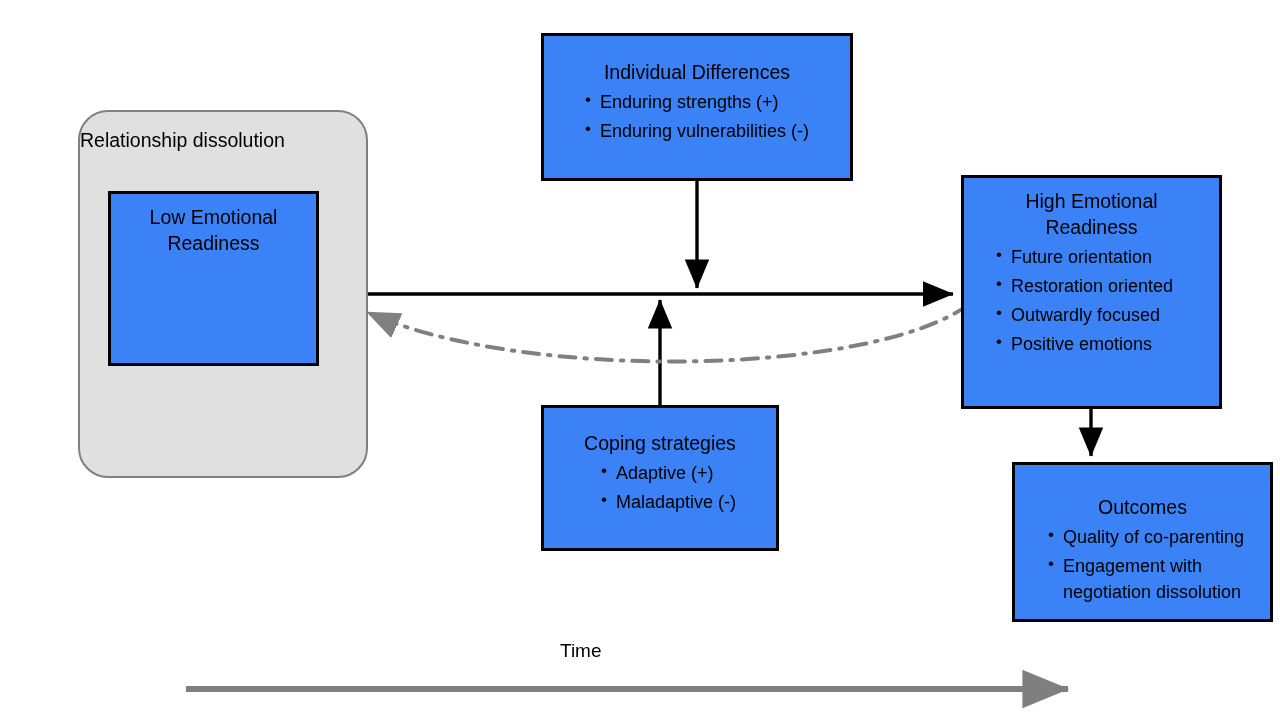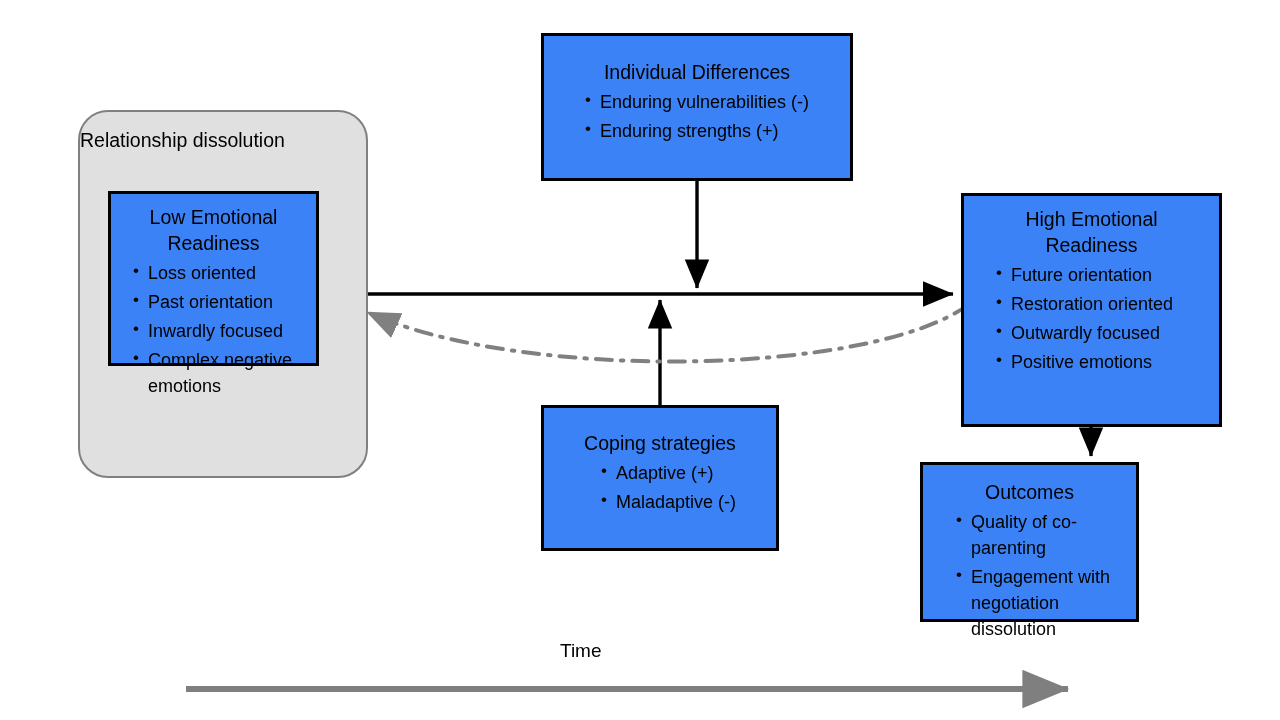--- a/index.html
+++ b/index.html
@@ -99,42 +99,42 @@
     left: 541px;
     top: 33px;
     width: 312px;
     height: 148px;
     padding: 24px 10px 0 10px;
   }
   #node-individual-differences ul { padding-left: 29px; }
 
   #node-high-er {
     left: 961px;
-    top: 193px;
+    top: 175px;
     width: 261px;
     height: 234px;
     padding: 11px 6px 0 6px;
   }
   #node-high-er ul { padding-left: 24px; }
 
   #node-coping {
     left: 541px;
     top: 405px;
     width: 238px;
     height: 146px;
     padding: 23px 8px 0 8px;
   }
   #node-coping ul { padding-left: 47px; }
 
   #node-outcomes {
-    left: 920px;
+    left: 1012px;
     top: 462px;
-    width: 219px;
+    width: 261px;
     height: 160px;
-    padding: 15px 8px 0 8px;
+    padding: 30px 8px 0 8px;
   }
   #node-outcomes ul { padding-left: 23px; }
 
   
   #time-label {
     position: absolute;
     left: 560px;
     top: 640px;
     width: 200px;
     text-align: left;
@@ -173,33 +173,27 @@
     <line x1="186" y1="689" x2="1068" y2="689" stroke="#7f7f7f" stroke-width="6" marker-end="url(#arrow-time)"></line>
   </svg>
 
   <div id="dissolution-container">
     <div id="dissolution-title">Relationship dissolution</div>
   </div>
 
   <div class="node" id="node-low-er">
     <div class="title">Low Emotional
 Readiness</div>
-    <ul>
-      <li>Loss oriented</li>
-      <li>Past orientation</li>
-      <li>Inwardly focused</li>
-      <li>Complex negative emotions</li>
-    </ul>
   </div>
 
   <div class="node" id="node-individual-differences">
     <div class="title">Individual Differences</div>
     <ul>
+      <li>Enduring strengths (+)</li>
       <li>Enduring vulnerabilities (-)</li>
-      <li>Enduring strengths (+)</li>
     </ul>
   </div>
 
   <div class="node" id="node-high-er">
     <div class="title">High Emotional
 Readiness</div>
     <ul>
       <li>Future orientation</li>
       <li>Restoration oriented</li>
       <li>Outwardly focused</li>

